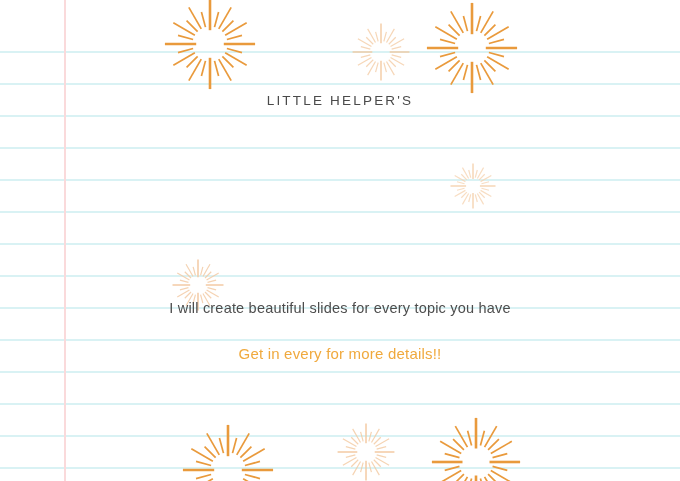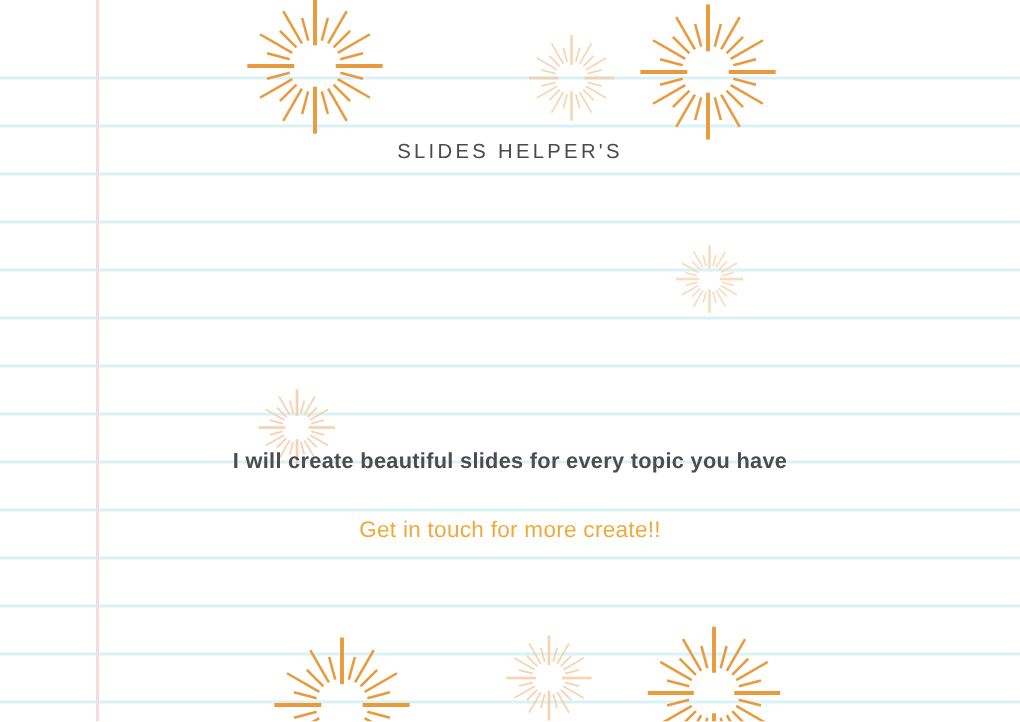--- a/index.html
+++ b/index.html
@@ -107,21 +107,20 @@
   .tagline {
     position: absolute;
     top: 300px;
     left: 0;
     width: 100%;
     text-align: center;
     font-size: 14.5px;
     color: #4d4d4d;
     letter-spacing: 0.2px;
     font-family: "Liberation Sans", sans-serif;
-    font-weight: bold;
   }
 
   .cta {
     position: absolute;
     top: 345px;
     left: 0;
     width: 100%;
     text-align: center;
     font-size: 15px;
     color: #f0a93d;
@@ -374,21 +373,21 @@
           <line x1="30.19" y1="36.45" x2="9.15" y2="24.30" stroke="#e99a3c" stroke-width="1.7" stroke-linecap="butt"></line>
           <line x1="32.91" y1="32.91" x2="22.09" y2="22.09" stroke="#e99a3c" stroke-width="1.7" stroke-linecap="butt"></line>
           <line x1="36.45" y1="30.19" x2="24.30" y2="9.15" stroke="#e99a3c" stroke-width="1.7" stroke-linecap="butt"></line>
           <line x1="40.57" y1="28.48" x2="36.61" y2="13.70" stroke="#e99a3c" stroke-width="1.7" stroke-linecap="butt"></line>
         </svg>
       </div>
     </div>
 
   <div class="content">
 
-    <div class="kicker">SLIDES HELPER'S</div>
+    <div class="kicker">LITTLE HELPER'S</div>
 
 
     <div class="tagline">I will create beautiful slides for every topic you have</div>
 
-    <div class="cta">Get in touch for more create!!</div>
+    <div class="cta">Get in every for more details!!</div>
 
   </div>
 </div>
 
 </body></html>

